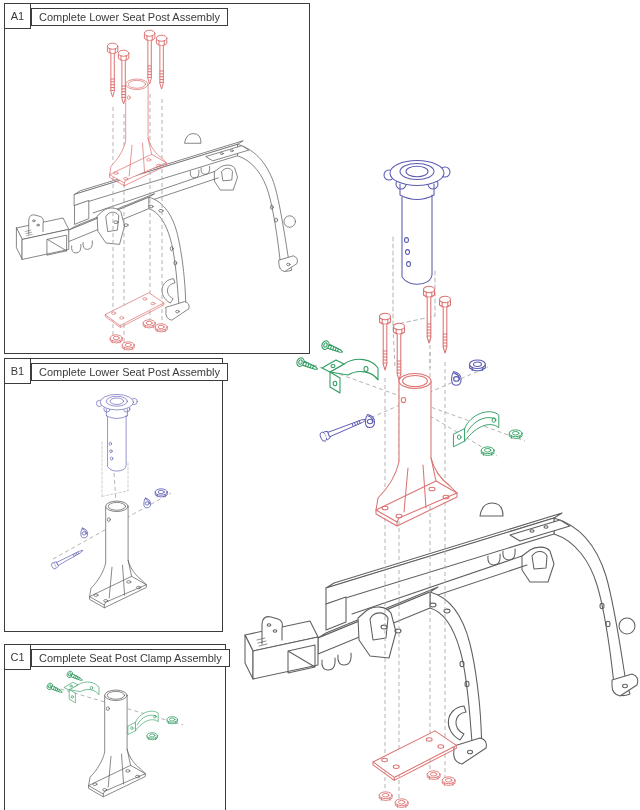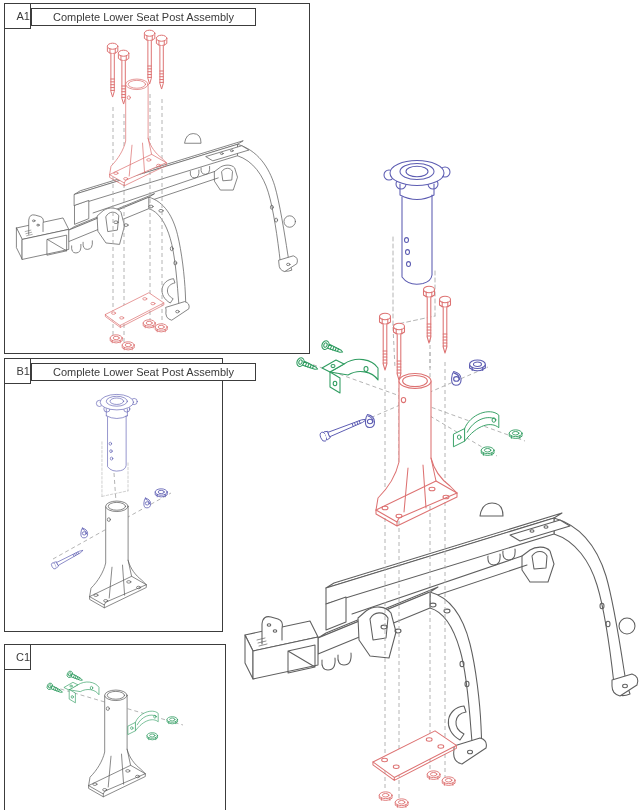--- a/index.html
+++ b/index.html
@@ -11,27 +11,27 @@
   .panel{
     position:absolute;border:1px solid var(--panel-border,#3c3c3c);
     background:#fff;box-sizing:border-box;
   }
   #panelA{left:4px;top:3px;width:306px;height:351px;}
   #panelB{left:4px;top:358px;width:219px;height:274px;}
   #panelC{left:4px;top:644px;width:222px;height:172px;}
   .idbox{
     position:absolute;left:-1px;top:-1px;width:25px;height:24px;
     border:1px solid var(--panel-border,#3c3c3c);background:#fff;
-    display:flex;align-items:center;justify-content:flex-end;
+    display:flex;align-items:center;justify-content:center;
     font-size:11px;color:var(--label-text,#3a3a3a);
   }
   .titlebox{
     position:absolute;left:26px;top:4px;height:16px;line-height:16px;
     border:1px solid var(--panel-border,#3c3c3c);background:#fff;
-    padding:0 21px;font-size:11px;white-space:nowrap;
+    padding:0 7px;font-size:11px;white-space:nowrap;
     color:var(--label-text,#3a3a3a);
   }
   .panel svg, #mainsvg{position:absolute;left:0;top:0;}
   #mainsvg{left:0;top:0;}
   .red{color:var(--red-part,#dd7272);}
   .blue{color:var(--blue-part,#5c5cb2);}
   .green{color:var(--green-part,#2f9c60);}
   .gray{color:var(--frame-line,#5f5f5f);}
   .part{stroke:currentColor;fill:#fff;stroke-width:1.05;stroke-linejoin:round;stroke-linecap:round;}
   .part .nofill{fill:none;}
@@ -291,13 +291,14 @@
       <use href="#screw" transform="translate(44,36) rotate(25) scale(0.75)"></use>
       <use href="#bracket-clamp" transform="translate(58,33) scale(0.62)"></use>
       <use href="#strap-clamp" transform="translate(122,63) scale(0.6)"></use>
       <use href="#nut" transform="translate(161,71) scale(0.7)"></use>
       <use href="#nut" transform="translate(141,87) scale(0.7)"></use>
     </g>
   </svg>
   <div class="idbox">
       <span>C1</span>
     </div>
+  <div class="titlebox">Complete Seat Post Clamp Assembly</div>
 </section>
 
 </body></html>

